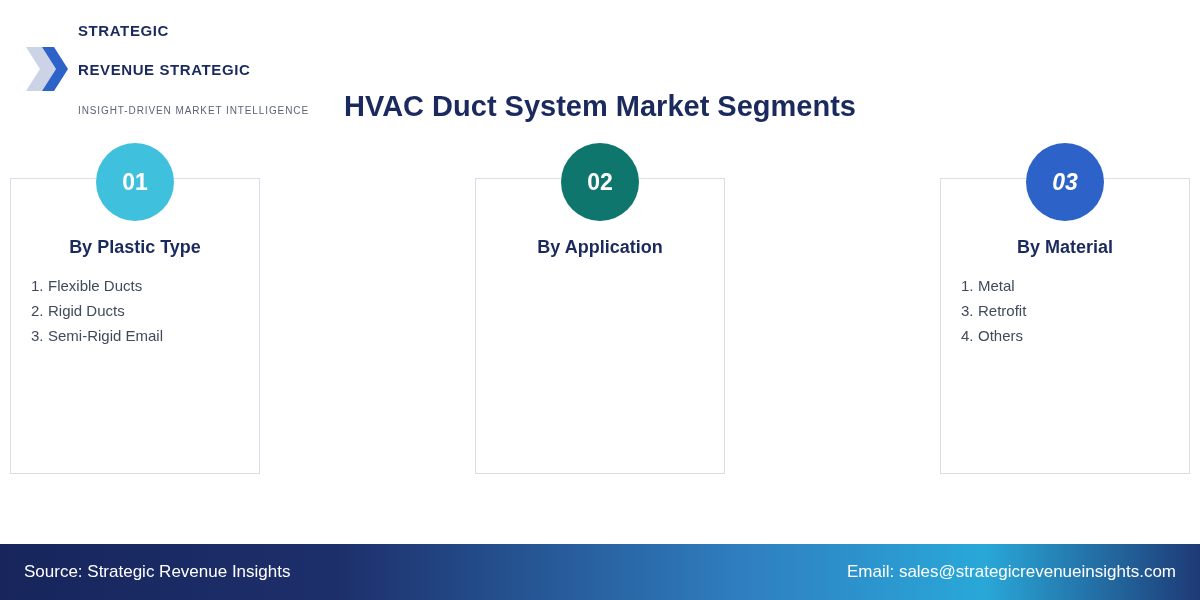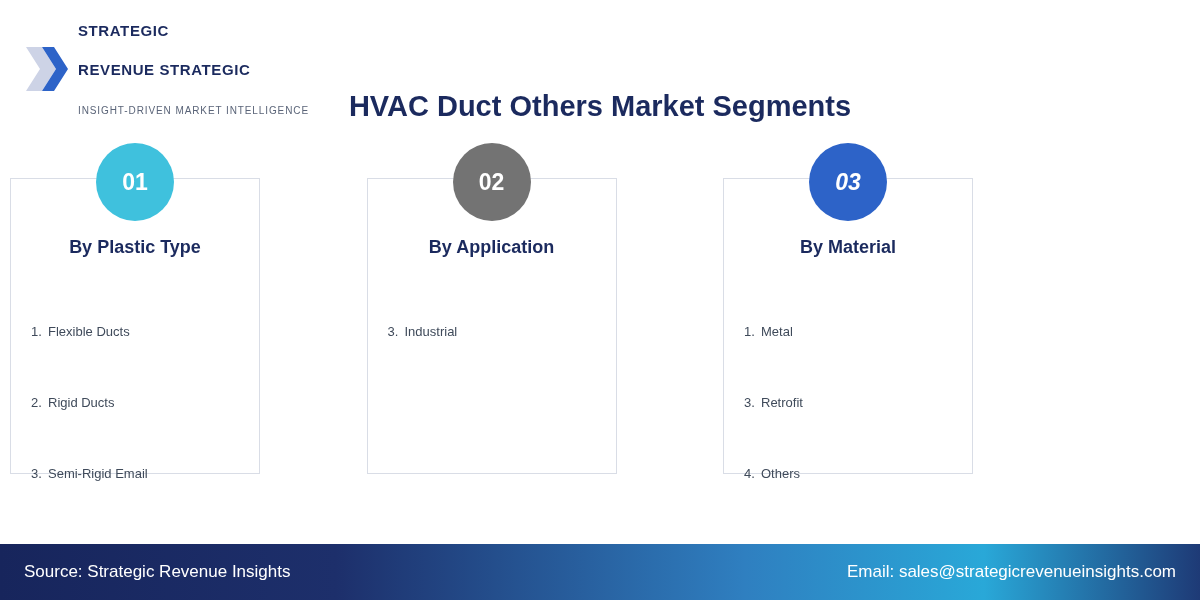--- a/index.html
+++ b/index.html
@@ -60,21 +60,21 @@
     font-size: 29px;
     font-weight: bold;
     color: #1b2a5e;
   }
 
   
   .cards {
     position: absolute;
     top: 178px;
     left: 10px;
-    width: 963px;
+    width: 1180px;
     display: flex;
     justify-content: space-between;
   }
   .card {
     width: 250px;
     height: 296px;
     border: 1px solid #d9dde6;
     background: #ffffff;
     position: relative;
     box-sizing: border-box;
@@ -107,25 +107,24 @@
   .card-list {
     position: absolute;
     top: 94px;
     left: 20px;
     right: 12px;
     margin: 0;
     padding: 0;
     list-style: none;
   }
   .card-list li {
-    font-size: 13px;
+    font-size: 15px;
     color: #3f4a5a;
     line-height: 25px;
     white-space: nowrap;
-    margin-top: 46px;
   }
   .li-num {
     display: inline-block;
     min-width: 17px;
   }
 
   
   .footer {
     position: absolute;
     left: 0;
@@ -154,39 +153,38 @@
       <path d="M20 4 L32 4 L46 26 L32 48 L20 48 L34 26 Z" fill="#2d63c8"></path>
     </svg>
   </div>
   <div class="logo-text">
     <div class="logo-line1">STRATEGIC</div>
     <div class="logo-line2">REVENUE STRATEGIC</div>
     <div class="logo-tagline">INSIGHT-DRIVEN MARKET INTELLIGENCE</div>
   </div>
 </div>
 
-<div class="page-title">HVAC Duct Others Market Segments</div>
+<div class="page-title">HVAC Duct System Market Segments</div>
 
 <div class="cards">
 
   <div class="card">
     <div class="badge" style="background: rgb(63, 193, 221);">01</div>
     <div class="card-title">By Plastic Type</div>
     <ul class="card-list">
       <li><span class="li-num">1.</span><span>Flexible Ducts</span></li>
       <li><span class="li-num">2.</span><span>Rigid Ducts</span></li>
       <li><span class="li-num">3.</span><span>Semi-Rigid Email</span></li>
     </ul>
   </div>
 
   <div class="card">
-    <div class="badge" style="background: #737373;">02</div>
+    <div class="badge" style="background: #0f766e;">02</div>
     <div class="card-title">By Application</div>
     <ul class="card-list">
-      <li><span class="li-num">3.</span><span>Industrial</span></li>
     </ul>
   </div>
 
   <div class="card">
     <div class="badge" style="background: rgb(45, 99, 200); font-style: italic;">03</div>
     <div class="card-title">By Material</div>
     <ul class="card-list">
       <li><span class="li-num">1.</span><span>Metal</span></li>
       <li><span class="li-num">3.</span><span>Retrofit</span></li>
       <li><span class="li-num">4.</span><span>Others</span></li>

